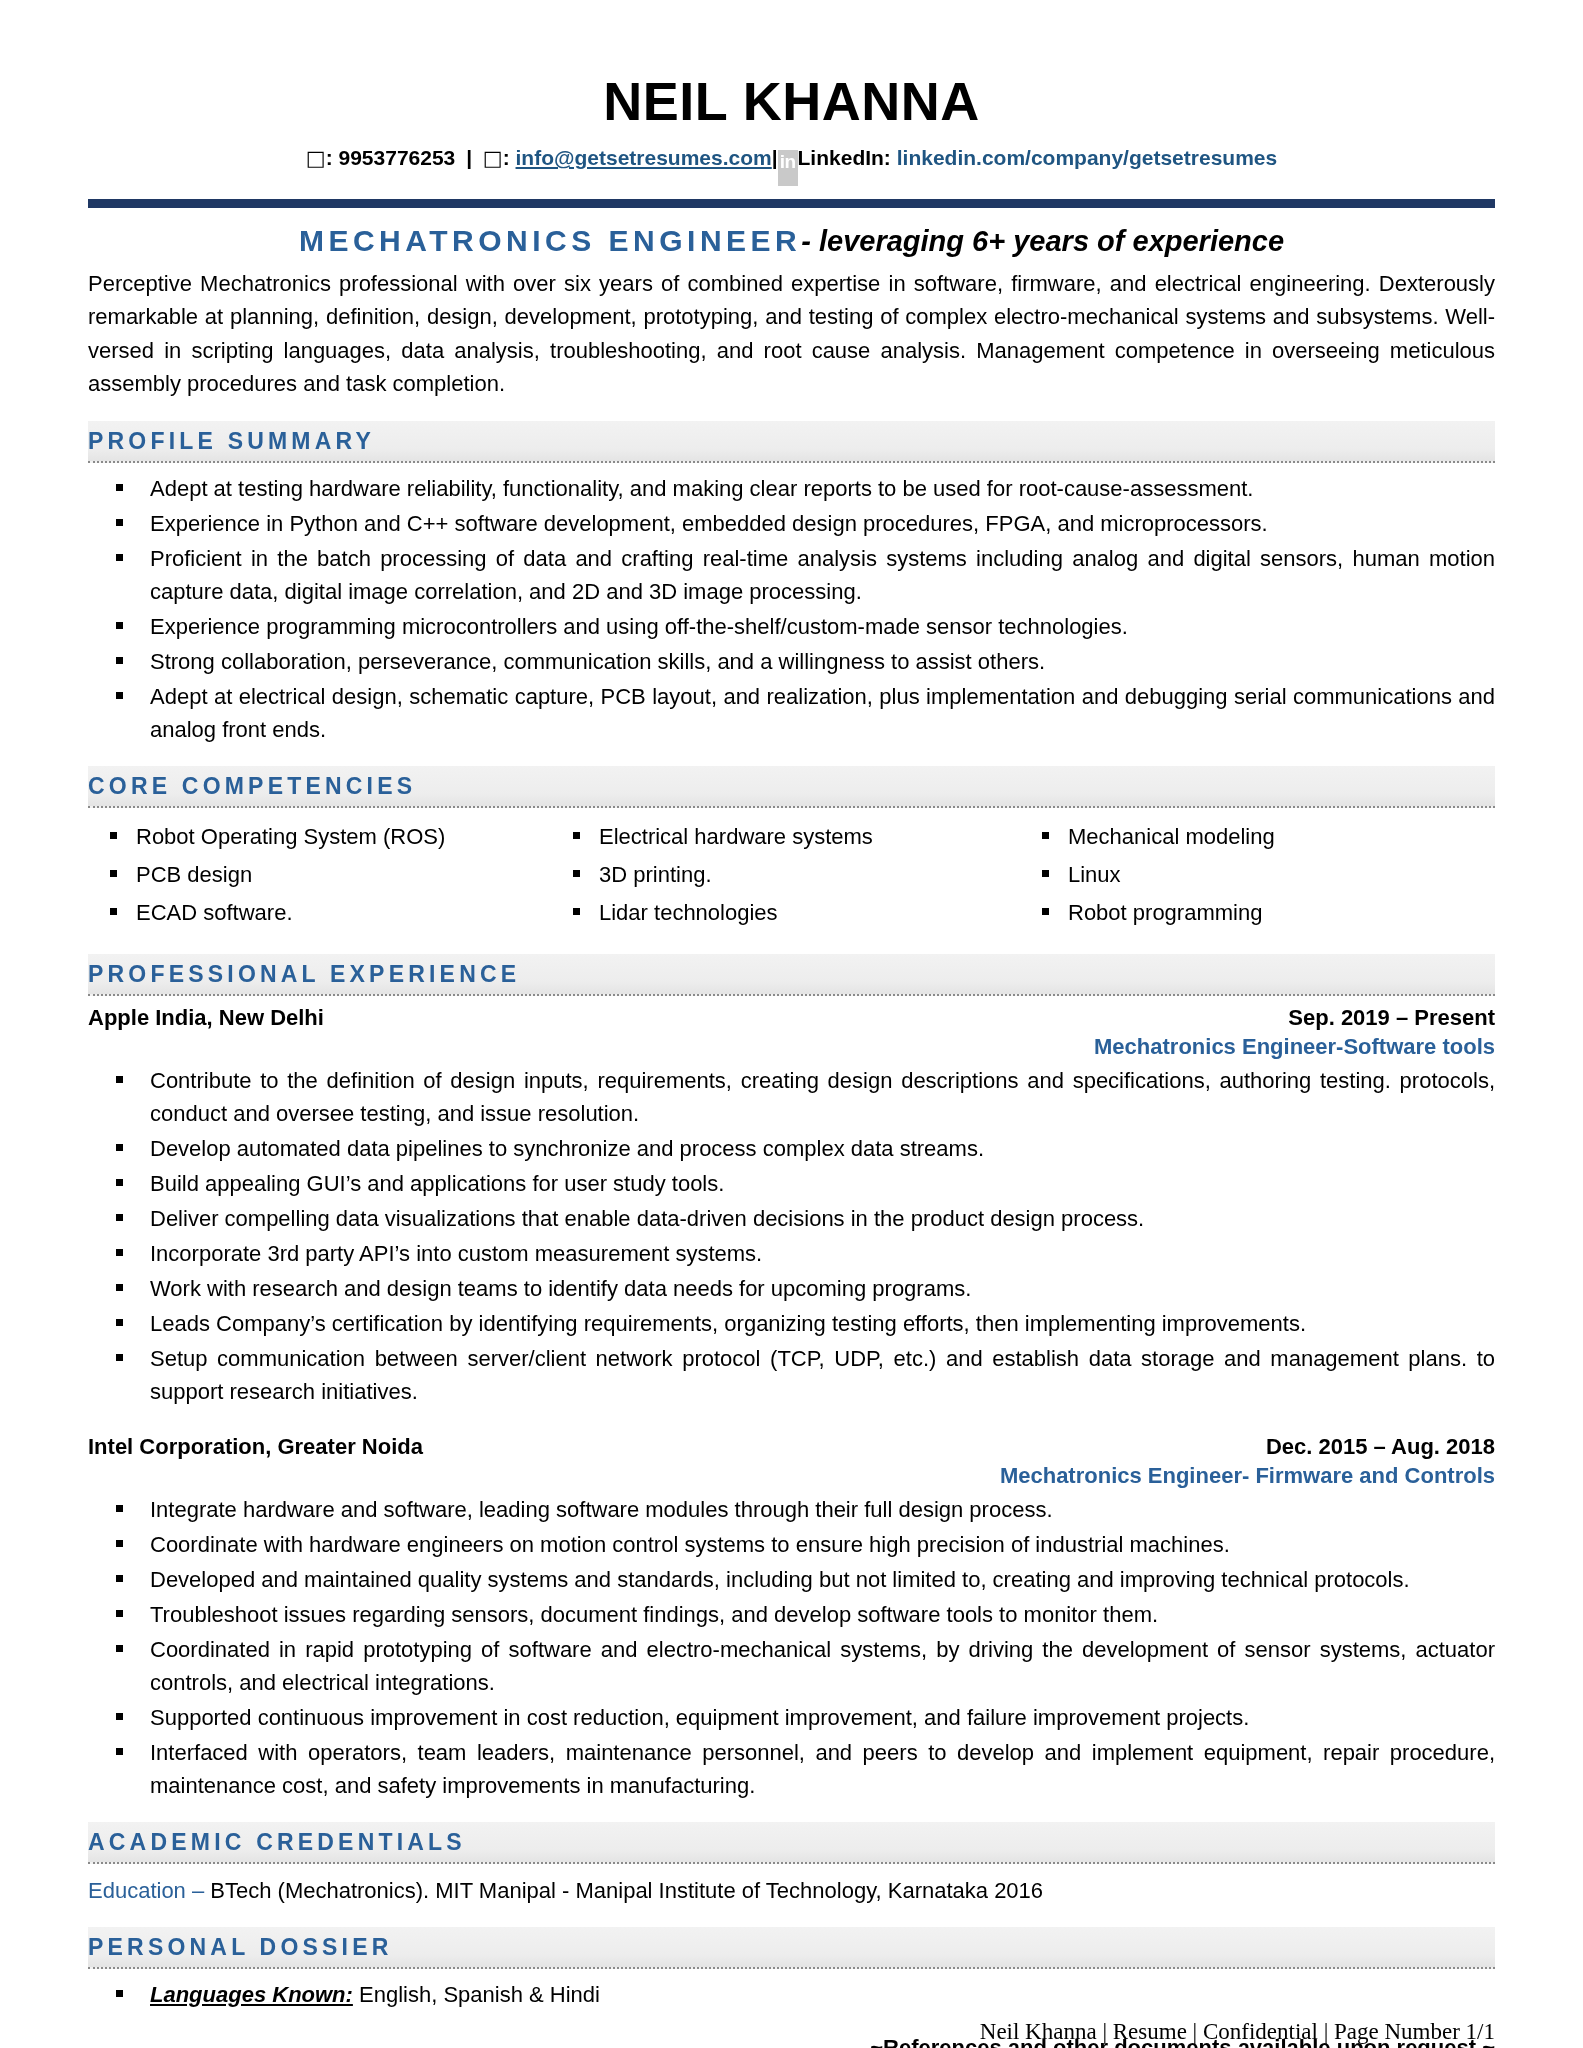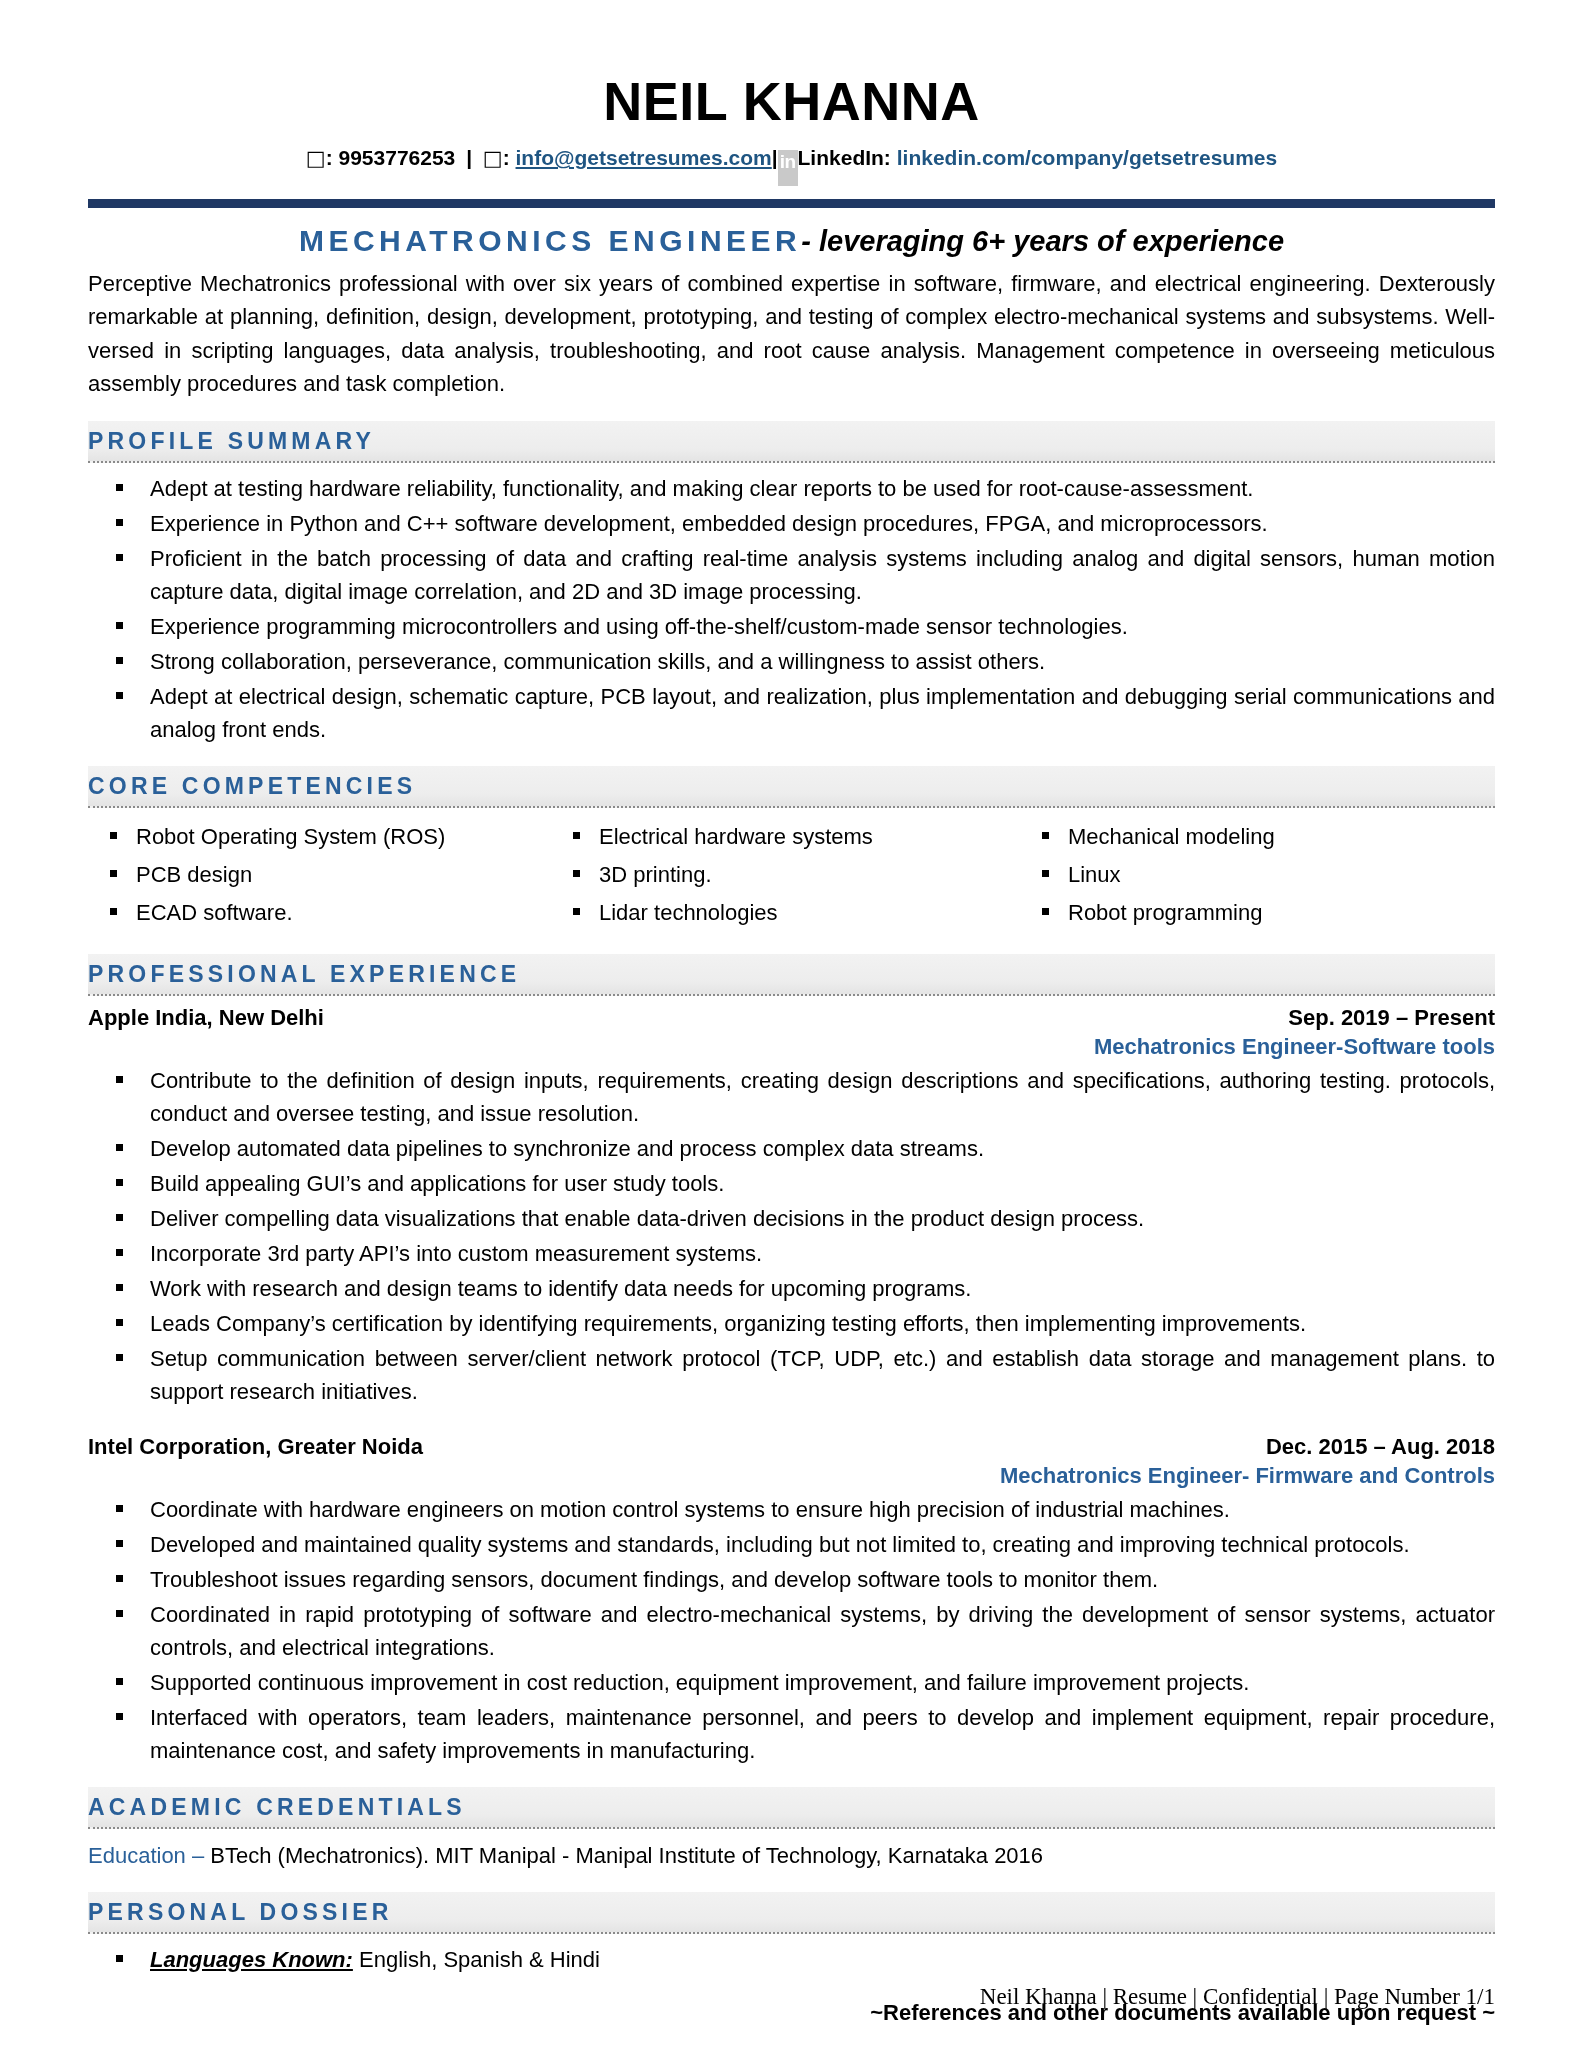--- a/index.html
+++ b/index.html
@@ -311,20 +311,21 @@
     </ul>
   </div>
 
   <div class="job">
     <div class="job-row">
       <span class="job-company">Intel Corporation, Greater Noida</span>
       <span class="job-dates">Dec. 2015 – Aug. 2018</span>
     </div>
     <div class="job-role">Mechatronics Engineer- Firmware and Controls</div>
     <ul class="bullets">
+      <li>Integrate hardware and software, leading software modules through their full design process.</li>
       <li>Coordinate with hardware engineers on motion control systems to ensure high precision of industrial machines.</li>
       <li>Developed and maintained quality systems and standards, including but not limited to, creating and improving technical protocols.</li>
       <li>Troubleshoot issues regarding sensors, document findings, and develop software tools to monitor them.</li>
       <li>Coordinated in rapid prototyping of software and electro-mechanical systems, by driving the development of sensor systems, actuator controls, and electrical integrations.</li>
       <li>Supported continuous improvement in cost reduction, equipment improvement, and failure improvement projects.</li>
       <li>Interfaced with operators, team leaders, maintenance personnel, and peers to develop and implement equipment, repair procedure, maintenance cost, and safety improvements in manufacturing.</li>
     </ul>
   </div>
 
   <div class="section-head">

